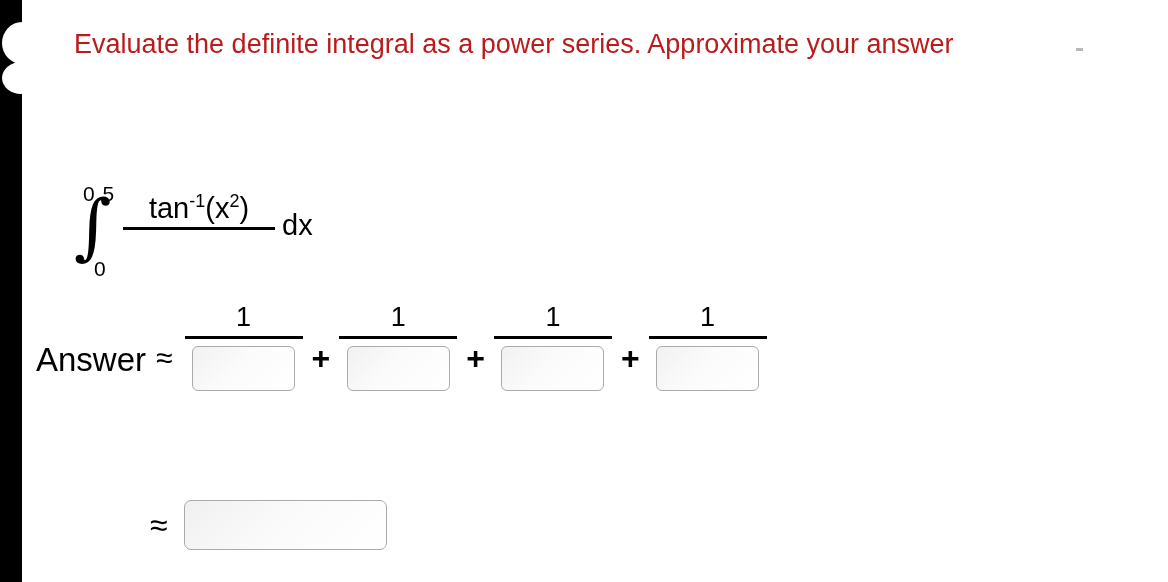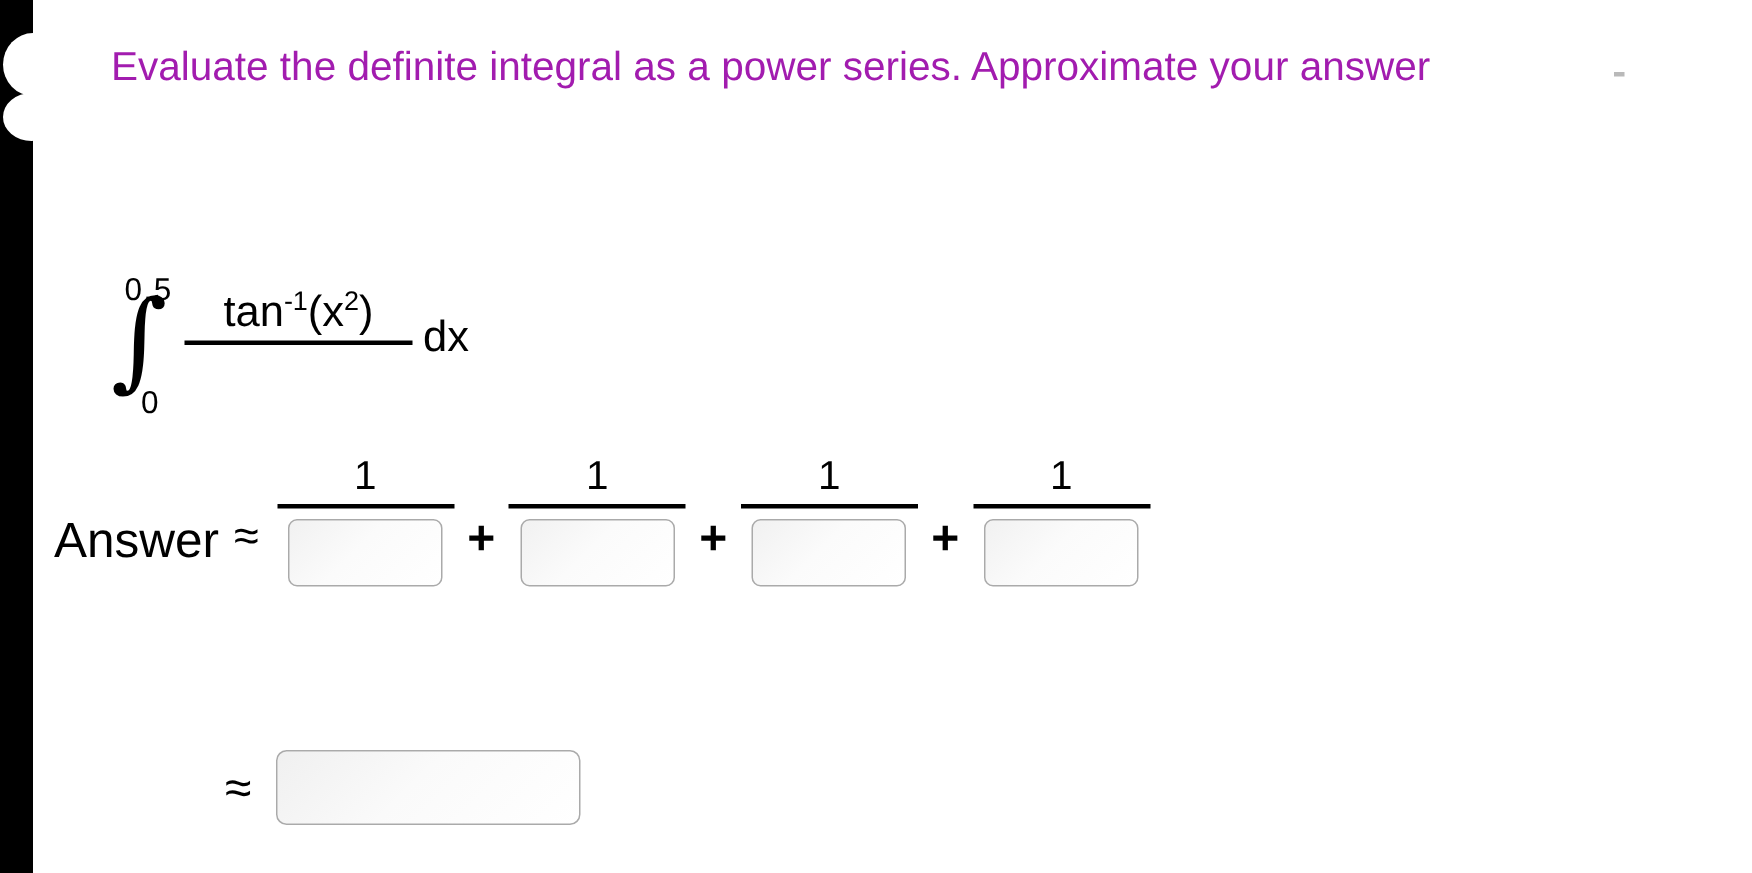--- a/index.html
+++ b/index.html
@@ -44,21 +44,21 @@
   }
 
   
   #prompt-text {
     position: absolute;
     left: 52px;
     top: 26px;
     font-size: 27px;
     line-height: 36px;
     white-space: nowrap;
-    color: #a21caf;
+    color: #b91c1c;
   }
   #prompt-trailing-mark {
     position: absolute;
     left: 1054px;
     top: 48px;
     width: 7px;
     height: 3px;
     background: #b9b9b9;
   }
 

